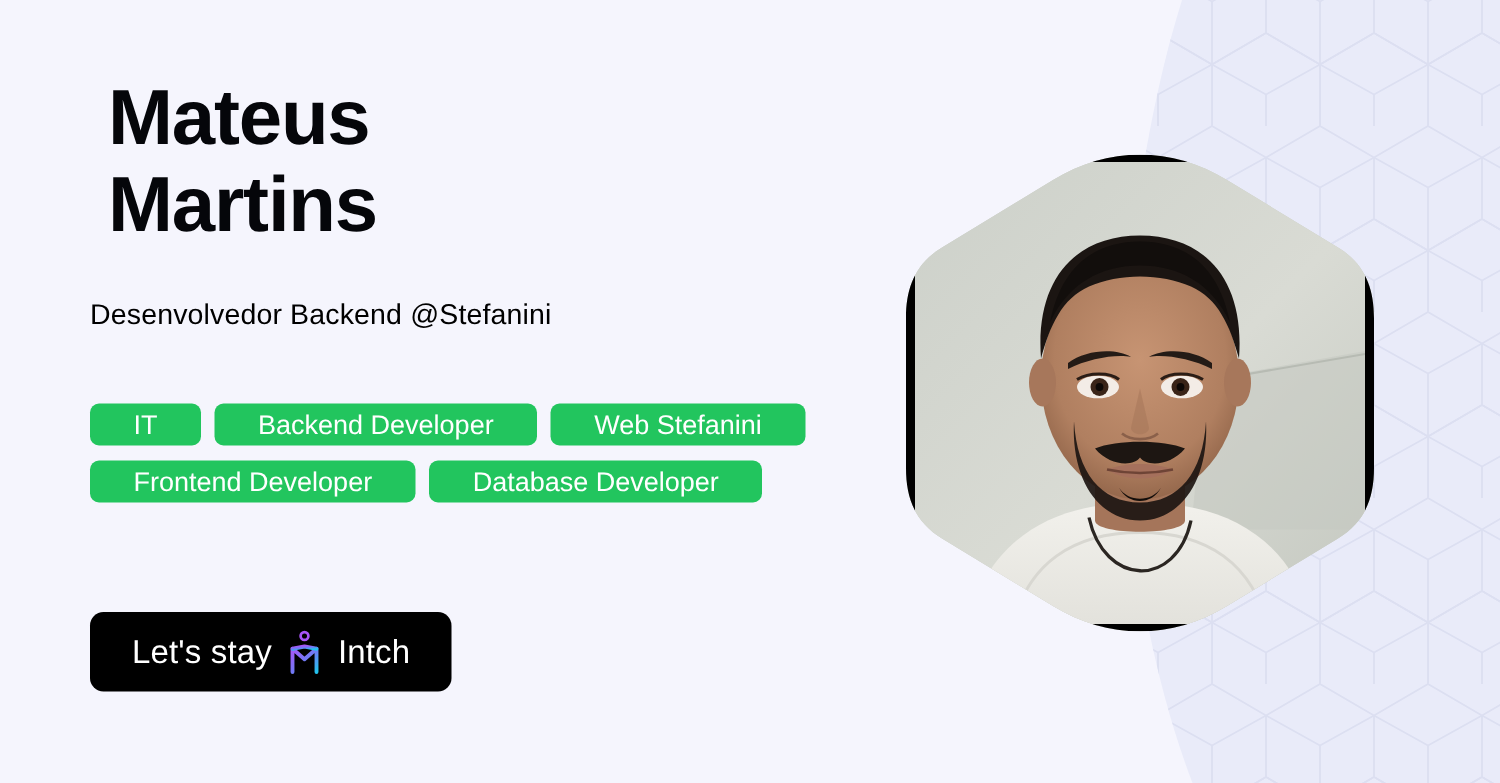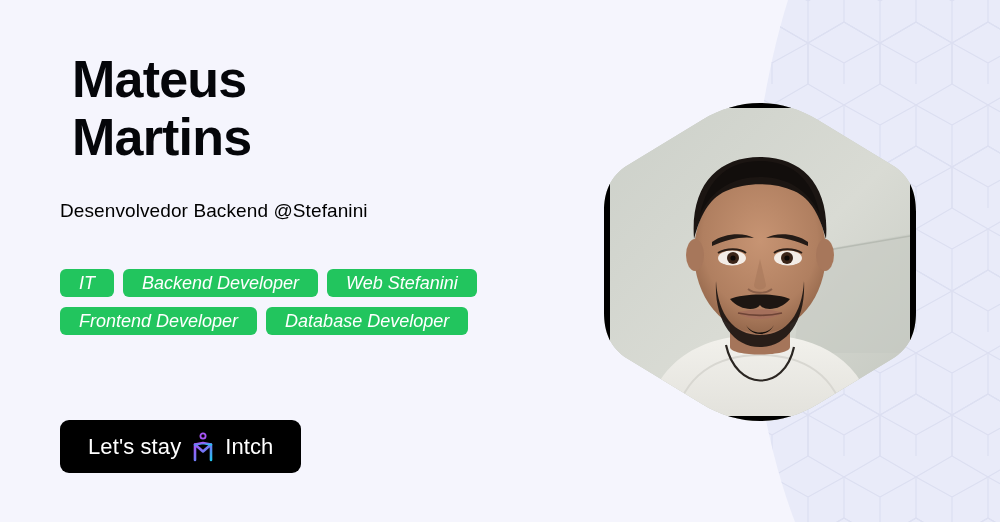--- a/index.html
+++ b/index.html
@@ -81,36 +81,35 @@
     width: 520px;
     display: flex;
     flex-wrap: wrap;
     gap: 10px 9px;
   }
   .tag {
     display: inline-flex;
     align-items: center;
     justify-content: center;
     height: 28px;
-    padding: 0 19px;
+    padding: 0 29px;
     border-radius: 6px;
     background: #22c55e;
     color: #ffffff;
     font-size: 18px;
     line-height: 1;
     font-weight: 400;
     white-space: nowrap;
     box-sizing: border-box;
-    font-style: italic;
   }
 
   
   .cta {
     position: absolute;
-    top: 420px;
+    top: 408px;
     left: 0;
     display: inline-flex;
     align-items: center;
     gap: 9px;
     height: 53px;
     padding: 0 28px;
     border: none;
     border-radius: 9px;
     background: #000000;
     color: #ffffff;

